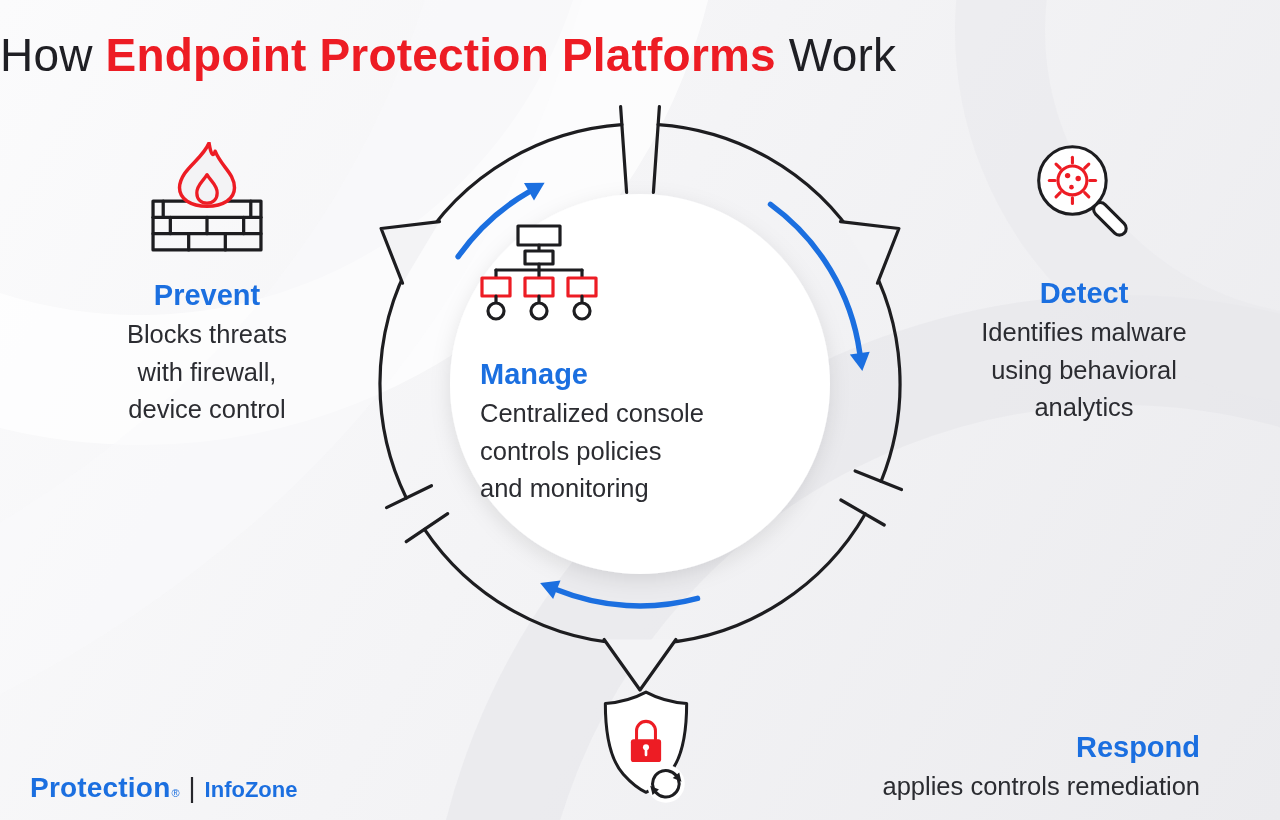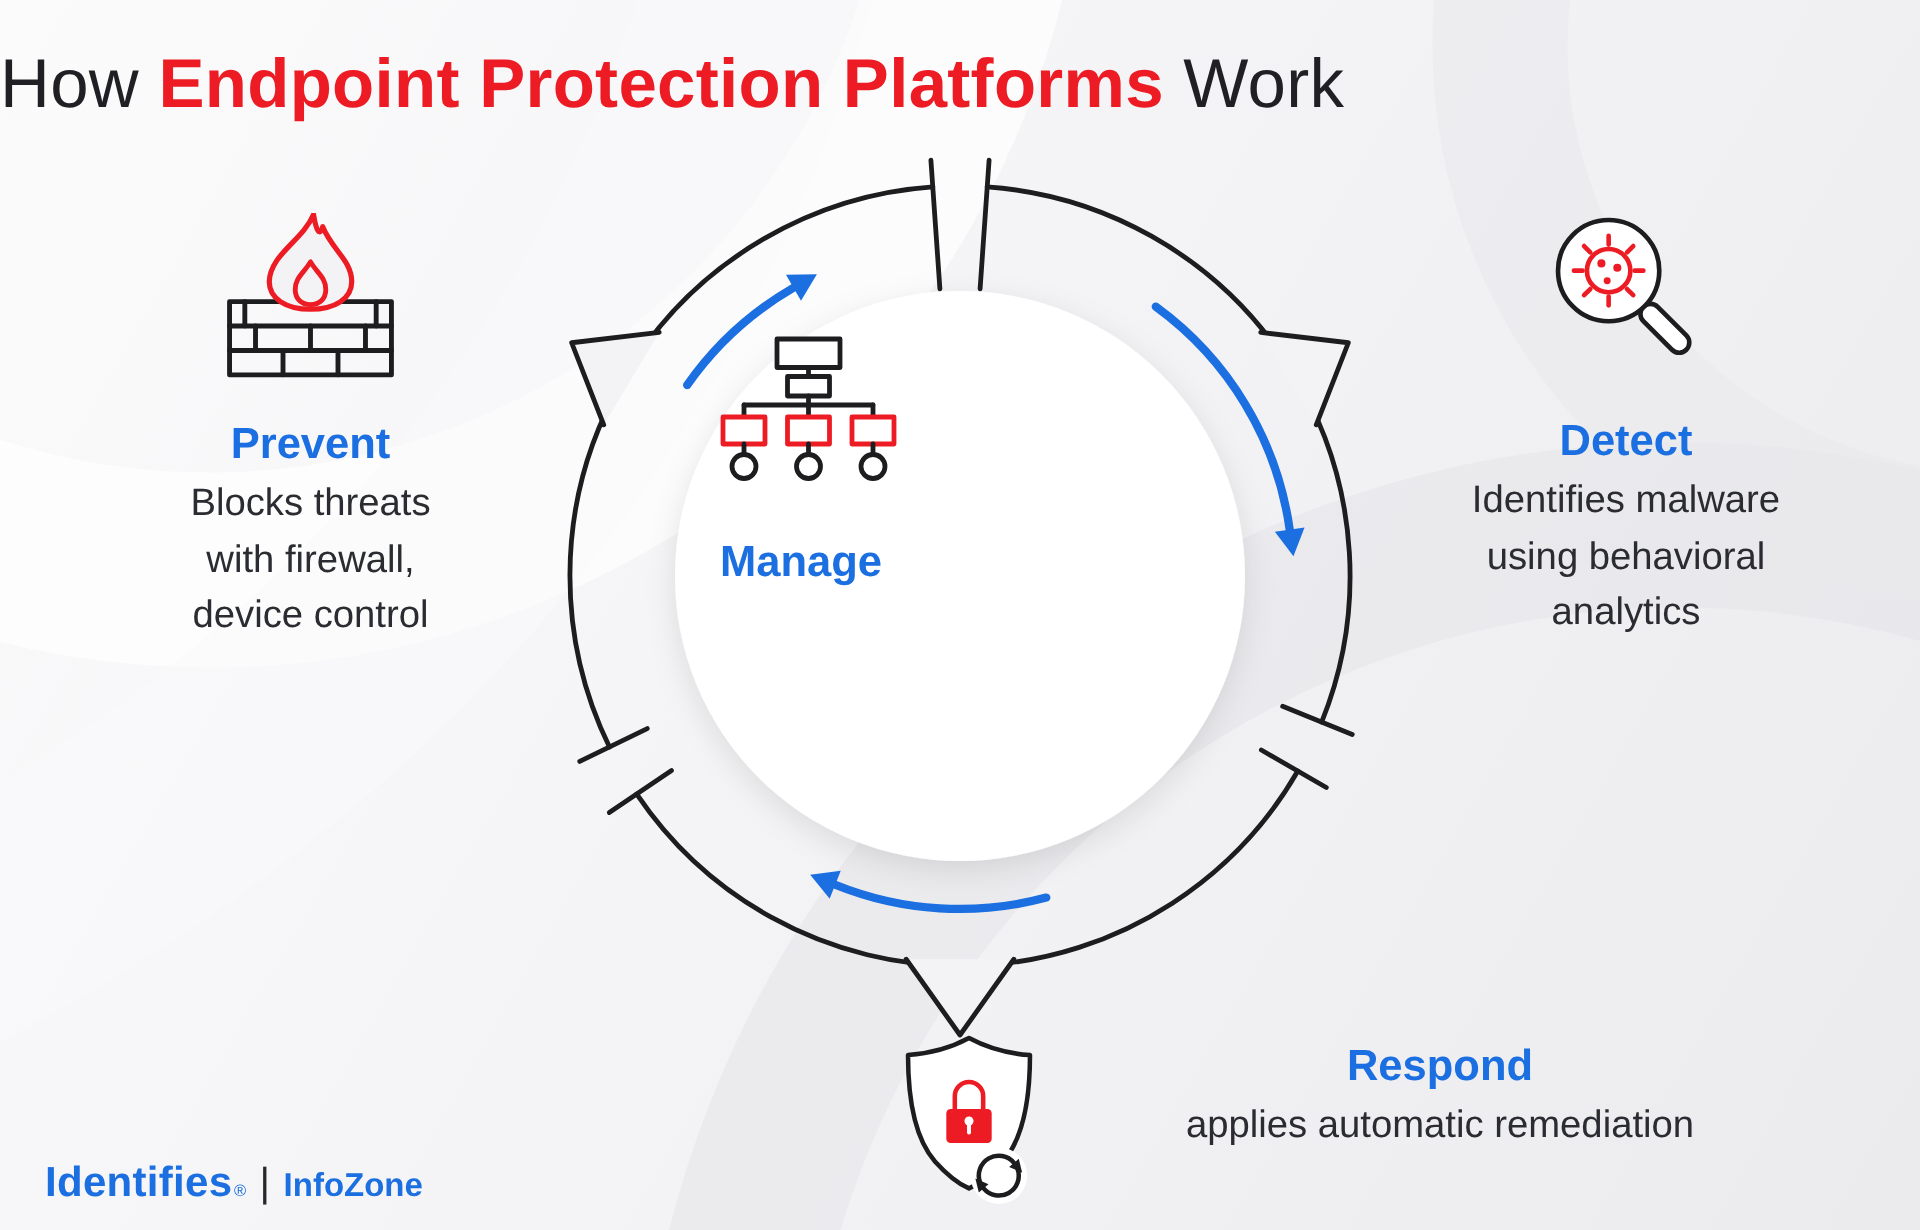--- a/index.html
+++ b/index.html
@@ -40,21 +40,21 @@
   .center-content .body-text { margin-top:4px; }
 
   .side { position:absolute; text-align:center; }
   .prevent { left:72px; top:142px; width:270px; }
   .detect { left:948px; top:138px; width:272px; }
   .side .heading { margin-top:22px; }
   .side .body-text { margin-top:4px; }
   .detect .heading { margin-top:26px; }
 
   .respond-icon-wrap { position:absolute; left:594px; top:686px; width:104px; height:120px; }
-  .respond-text { position:absolute; left:720px; top:694px; width:480px; text-align:center; }
+  .respond-text { position:absolute; left:720px; top:730px; width:480px; text-align:right; }
   .respond-text .body-text { margin-top:4px; }
 
   .footer { position:absolute; left:30px; top:772px; display:flex; align-items:baseline; }
   .footer .brand { font-size:28px; font-weight:700; color:var(--blue,#1b6fe0); letter-spacing:0.2px; }
   .footer .reg { font-size:11px; font-weight:400; color:var(--blue,#1b6fe0); margin-left:1px; }
   .footer .divider { font-size:27px; font-weight:400; color:#26262b; margin:0 9px; }
   .footer .product { font-size:22px; font-weight:700; color:var(--blue,#1b6fe0); }
 </style>
 </head>
 <body>
@@ -139,20 +139,25 @@
       <rect class="red-sf" x="45" y="54" width="28" height="18"></rect>
       <rect class="red-sf" x="88" y="54" width="28" height="18"></rect>
       <line class="ink-s" x1="16" y1="72" x2="16" y2="79"></line>
       <line class="ink-s" x1="59" y1="72" x2="59" y2="79"></line>
       <line class="ink-s" x1="102" y1="72" x2="102" y2="79"></line>
       <circle class="ink-sf" cx="16" cy="87" r="8"></circle>
       <circle class="ink-sf" cx="59" cy="87" r="8"></circle>
       <circle class="ink-sf" cx="102" cy="87" r="8"></circle>
     </svg>
     <div class="heading">Manage</div>
+    <div class="body-text">
+      <div>Centralized console</div>
+      <div>controls policies</div>
+      <div>and monitoring</div>
+    </div>
   </div>
 
   <div class="side detect">
     <svg width="112" height="108" viewBox="0 0 116 112">
       <g>
         <rect class="ink-sf" x="70" y="62" width="42" height="14" rx="7" transform="rotate(45 70 69)"></rect>
         <circle class="ink-sf" cx="46" cy="44" r="35"></circle>
       </g>
       <g>
         <circle class="red-s" cx="46" cy="44" r="15"></circle>
@@ -220,24 +225,24 @@
         <path class="ink-s" d="M62.8 107.8 A14 14 0 0 1 86.7 94"></path>
         <polygon fill="#1d1d20" points="92.5 100.9 90.1 91.1 83.3 96.9"></polygon>
         <path class="ink-s" d="M89.2 98.2 A14 14 0 0 1 65.3 112"></path>
         <polygon fill="#1d1d20" points="59.5 105.1 61.9 114.9 68.7 109.1"></polygon>
       </g>
     </svg>
   </div>
   <div class="respond-text">
     <div class="heading">Respond</div>
     <div class="body-text">
-      <div>applies automatic remediation</div>
+      <div>applies controls remediation</div>
     </div>
   </div>
 
   <div class="footer">
-    <span class="brand">Identifies</span>
+    <span class="brand">Protection</span>
     <span class="reg">®</span>
     <span class="divider">|</span>
     <span class="product">InfoZone</span>
   </div>
 
 </div>
 
 </body></html>

